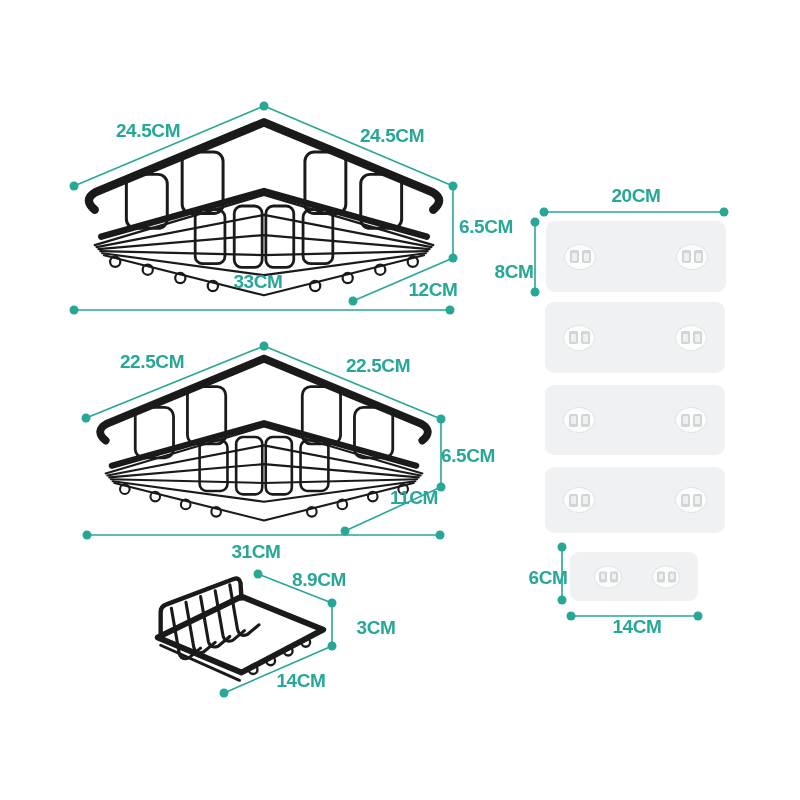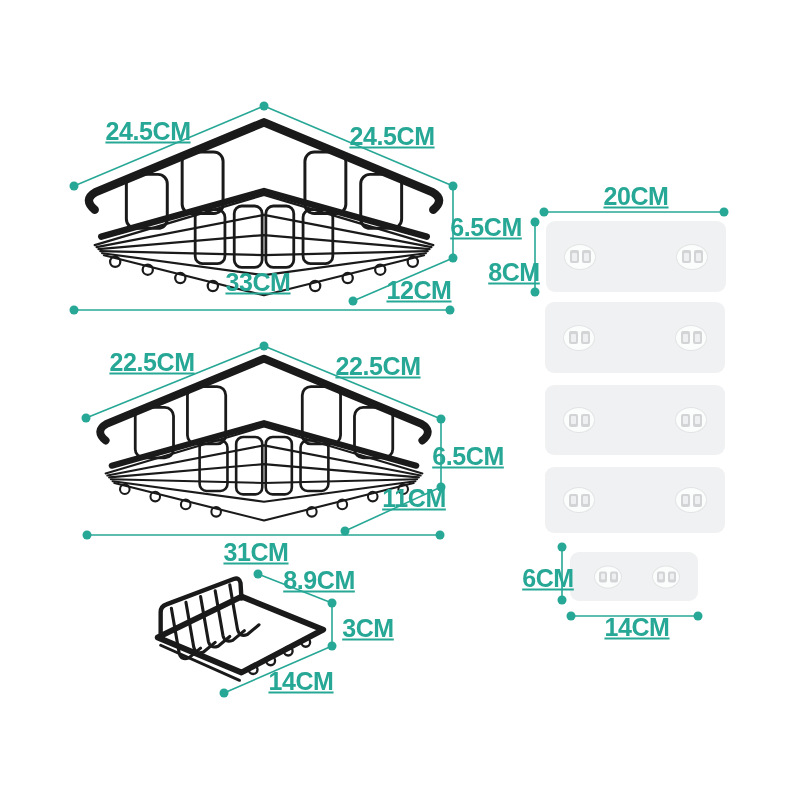--- a/index.html
+++ b/index.html
@@ -11,22 +11,22 @@
   #stage{
     position:relative;width:800px;height:800px;background:#fff;overflow:hidden;
     font-family:"Liberation Sans", sans-serif;
   }
   #diagram-svg{position:absolute;left:0;top:0;overflow:visible;}
   .wire{stroke:var(--wire);fill:none;stroke-linecap:round;stroke-linejoin:round;}
   .dim-line{stroke:var(--accent);stroke-width:1.6;}
   .dim-dot{fill:var(--accent);}
   .dim-label{
     position:absolute;transform:translate(-50%,-50%);
-    color:var(--accent);font-size:25px;font-weight:700;letter-spacing:-0.4px;
-    white-space:nowrap;z-index:3;text-decoration:underline;
+    color:var(--accent);font-size:19px;font-weight:700;letter-spacing:-0.4px;
+    white-space:nowrap;z-index:3;
   }
   .plate{
     position:absolute;background:var(--plate);border-radius:9px;z-index:1;
   }
   .mount{
     position:absolute;top:50%;transform:translateY(-50%);
     width:30px;height:24px;border-radius:50%;
     background:#fbfcfc;border:1px solid #e2e4e5;
     display:flex;align-items:center;justify-content:center;gap:3px;
   }
@@ -212,30 +212,30 @@
     <div class="mount small" style="left:82px">
       <span class="clip"></span>
       <span class="clip"></span>
     </div>
   </div>
 
   <div class="dim-label" style="left:148px;top:131px">24.5CM</div>
   <div class="dim-label" style="left:392px;top:136px">24.5CM</div>
   <div class="dim-label" style="left:486px;top:227px">6.5CM</div>
   <div class="dim-label" style="left:258px;top:282px">33CM</div>
-  <div class="dim-label" style="left:419px;top:290px">12CM</div>
+  <div class="dim-label" style="left:433px;top:290px">12CM</div>
 
   <div class="dim-label" style="left:152px;top:362px">22.5CM</div>
   <div class="dim-label" style="left:378px;top:366px">22.5CM</div>
   <div class="dim-label" style="left:468px;top:456px">6.5CM</div>
   <div class="dim-label" style="left:256px;top:552px">31CM</div>
   <div class="dim-label" style="left:414px;top:498px">11CM</div>
 
   <div class="dim-label" style="left:319px;top:580px">8.9CM</div>
-  <div class="dim-label" style="left:368px;top:628px">3CM</div>
+  <div class="dim-label" style="left:376px;top:628px">3CM</div>
   <div class="dim-label" style="left:301px;top:681px">14CM</div>
 
   <div class="dim-label" style="left:636px;top:196px">20CM</div>
   <div class="dim-label" style="left:514px;top:272px">8CM</div>
   <div class="dim-label" style="left:548px;top:578px">6CM</div>
   <div class="dim-label" style="left:637px;top:627px">14CM</div>
 
 </div>
 
 </body></html>

